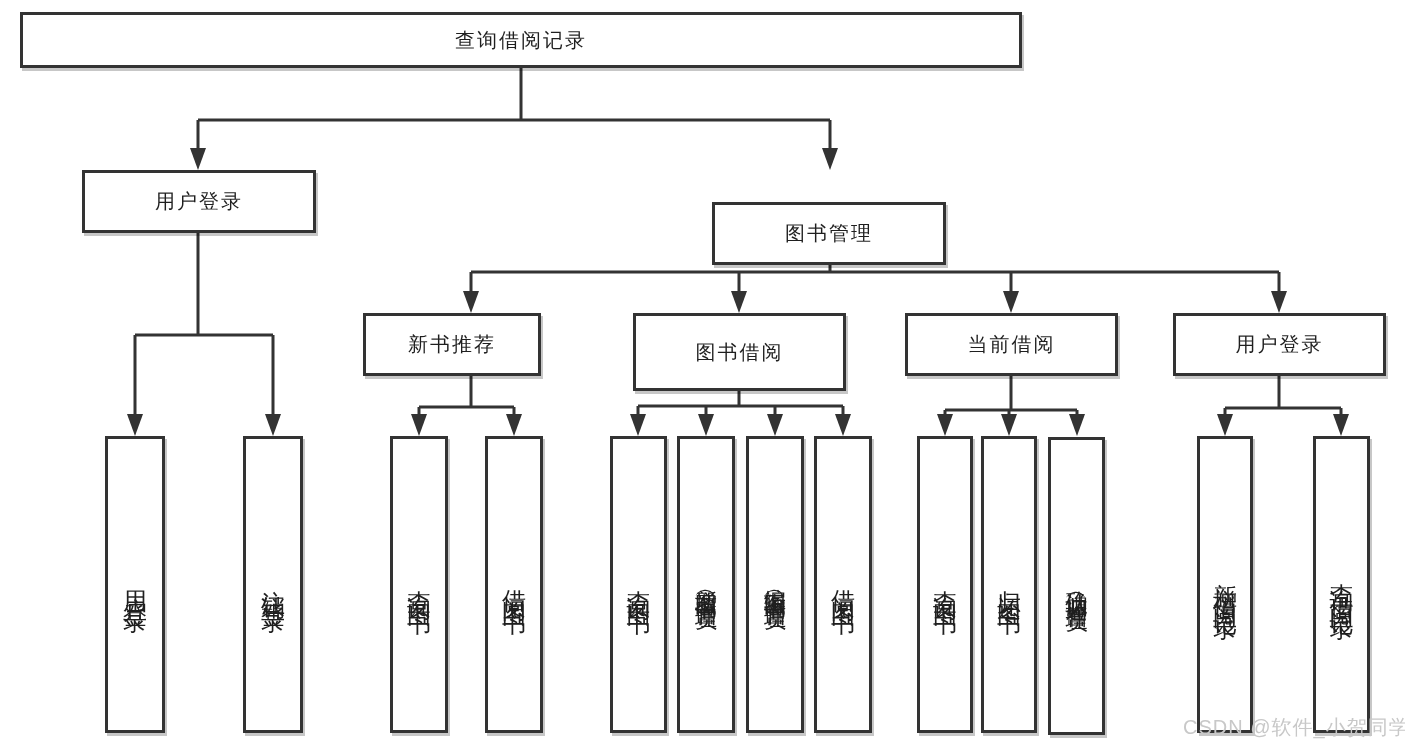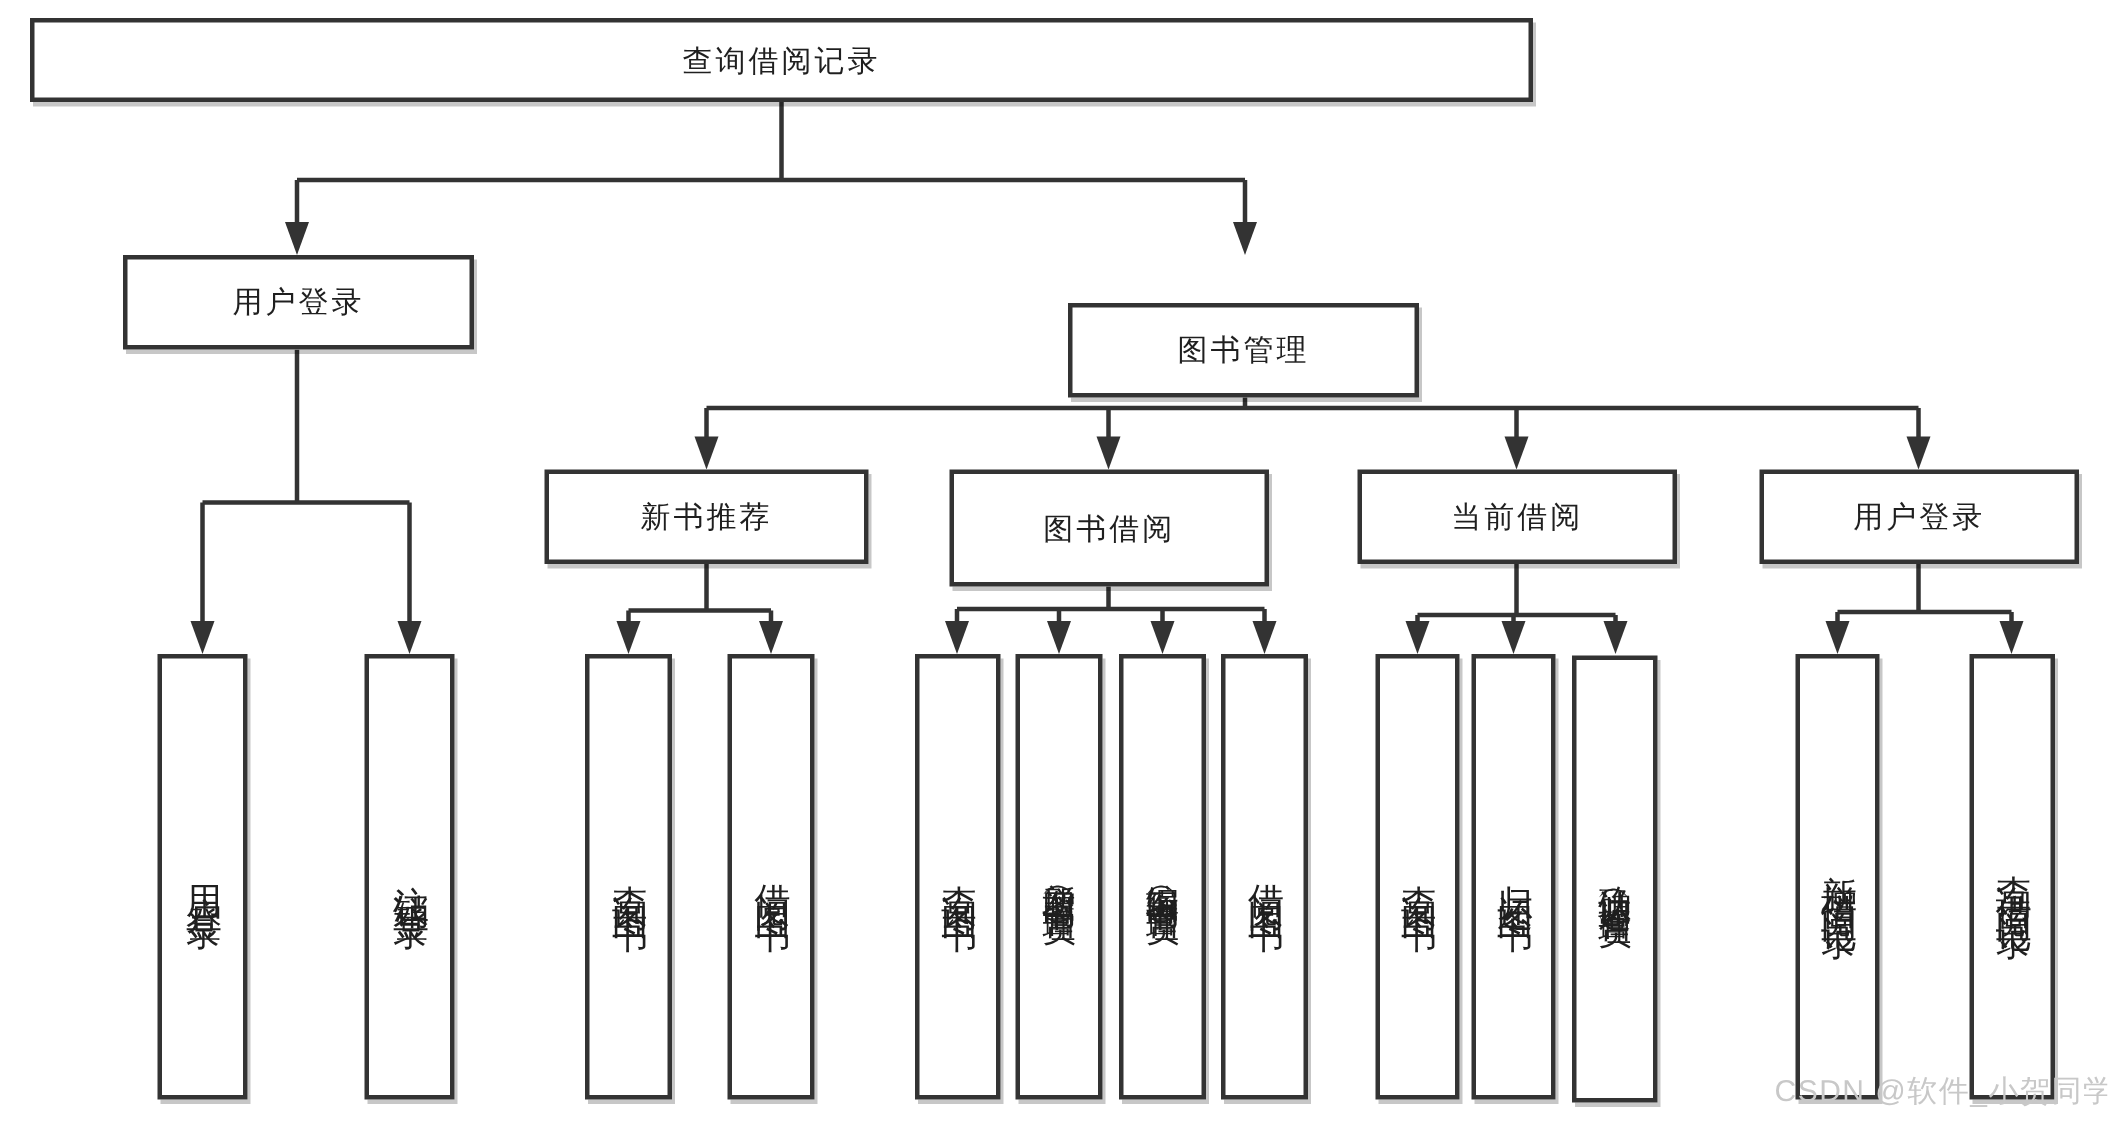--- a/index.html
+++ b/index.html
@@ -110,21 +110,21 @@
     <span>查询借阅记录</span>
   </div>
 
   <div class="node hnode" style="left:82px; top:170px; width:234px; height:63px;">
     <span>用户登录</span>
   </div>
   <div class="node hnode" style="left:712px; top:170px; width:234px; height:63px;margin-top:32px;">
     <span>图书管理</span>
   </div>
 
-  <div class="node hnode" style="left:363px; top:313px; width:216px; height:63px;">
+  <div class="node hnode" style="left:363px; top:313px; width:178px; height:63px;">
     <span>新书推荐</span>
   </div>
   <div class="node hnode" style="left:633px; top:313px; width:213px; height:78px;">
     <span>图书借阅</span>
   </div>
   <div class="node hnode" style="left:905px; top:313px; width:213px; height:63px;font-family:Liberation Serif, serif;">
     <span>当前借阅</span>
   </div>
   <div class="node hnode" style="left:1173px; top:313px; width:213px; height:63px;">
     <span>用户登录</span>

